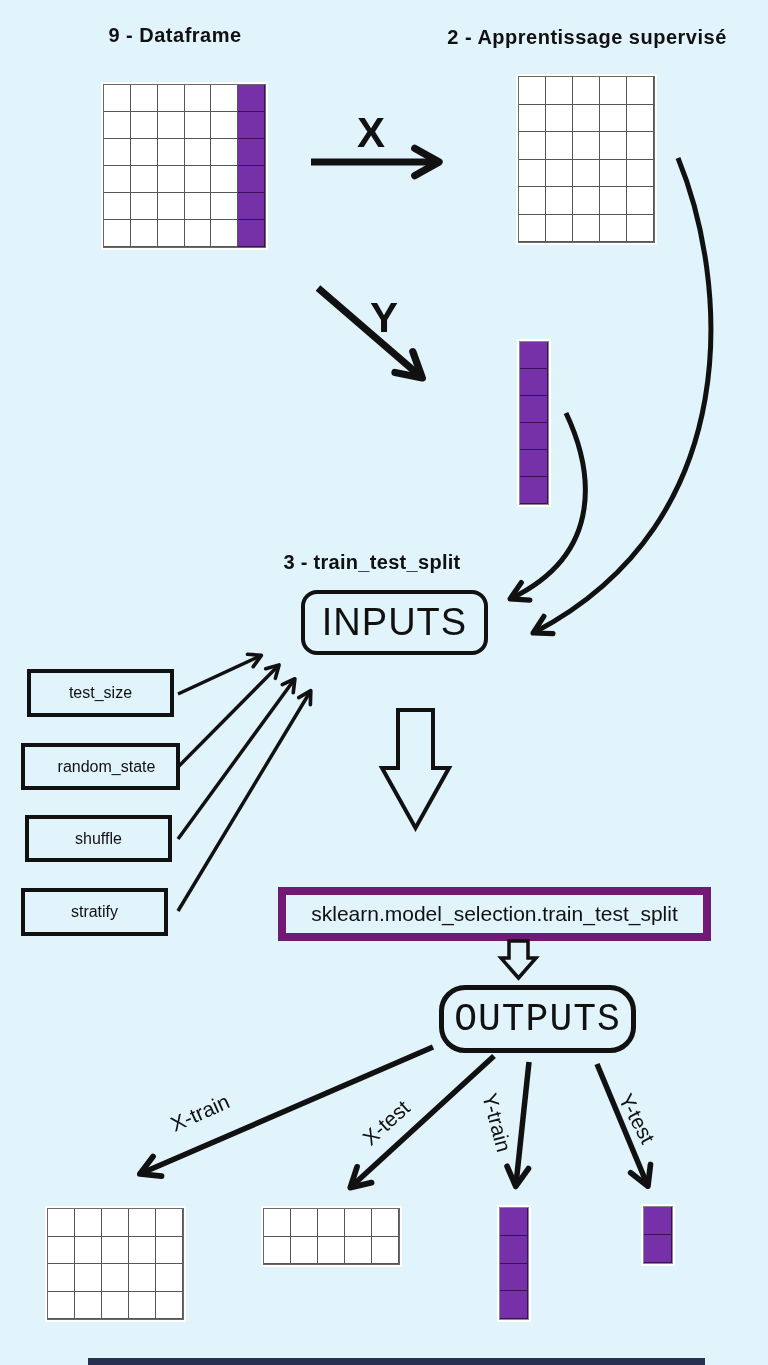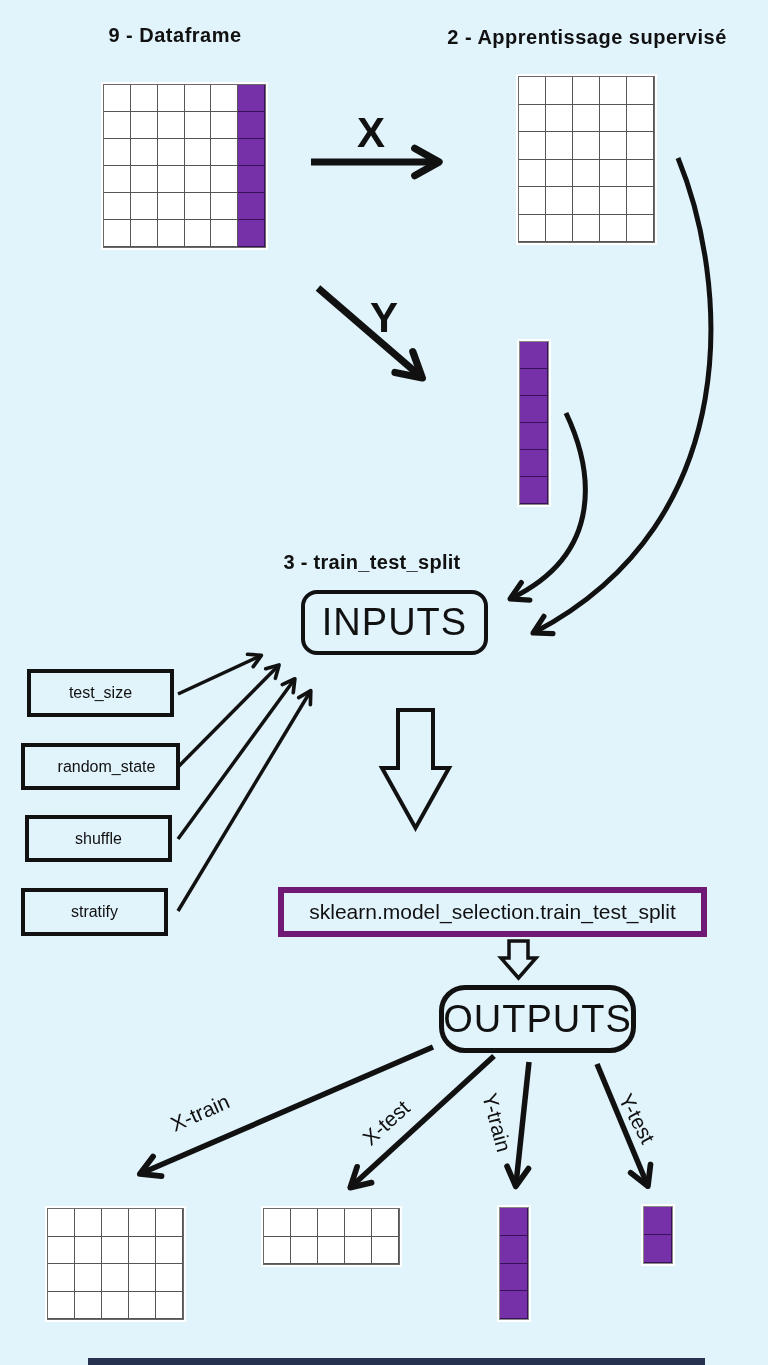--- a/index.html
+++ b/index.html
@@ -15,25 +15,25 @@
   
   .bigletter{font-weight:bold;font-size:42px;line-height:1;}
   
   .grid{display:grid;box-shadow:0 0 0 2px #ffffff;border:1px solid #6a6a6a;background:#fff;}
   .grid .cell{border-right:1px solid #565656;border-bottom:1px solid #565656;background:#fff;}
   .grid .cell.purple{background:var(--purple,#7631A8);border-right:1px solid rgba(25,0,45,.65);border-bottom:1px solid rgba(25,0,45,.65);}
   .grid.allpurple{border:1px solid #8a8a8a;}
   
   .node{border:4px solid #111;border-radius:16px;display:flex;align-items:center;justify-content:center;
         font-size:38px;letter-spacing:1px;background:transparent;margin-left:16px;}
-  .node.outputs{border-width:5px;border-radius:26px;}
+  .node.outputs{border-width:5px;border-radius:26px;font-family:Liberation Mono, monospace;}
   
   .param{border:4px solid #111;display:flex;align-items:center;justify-content:center;font-size:16px;background:transparent;}
   
-  .funcbox{border:6px solid #701a75;display:flex;align-items:center;justify-content:center;font-size:21px;background:transparent;}
+  .funcbox{border:8px solid #701a75;display:flex;align-items:center;justify-content:center;font-size:21px;background:transparent;}
   
   .outlabel{font-size:21px;width:96px;text-align:center;line-height:1;}
   svg{position:absolute;left:0;top:0;}
   .botbar{background:#26304f;}
 </style>
 </head>
 <body>
 
 <div class="abs title" style="left:75px;top:24px;width:200px;">9 - Dataframe</div>
 <div class="abs title" style="left:432px;top:26px;width:310px;text-align:center;">2 - Apprentissage supervisé</div>

